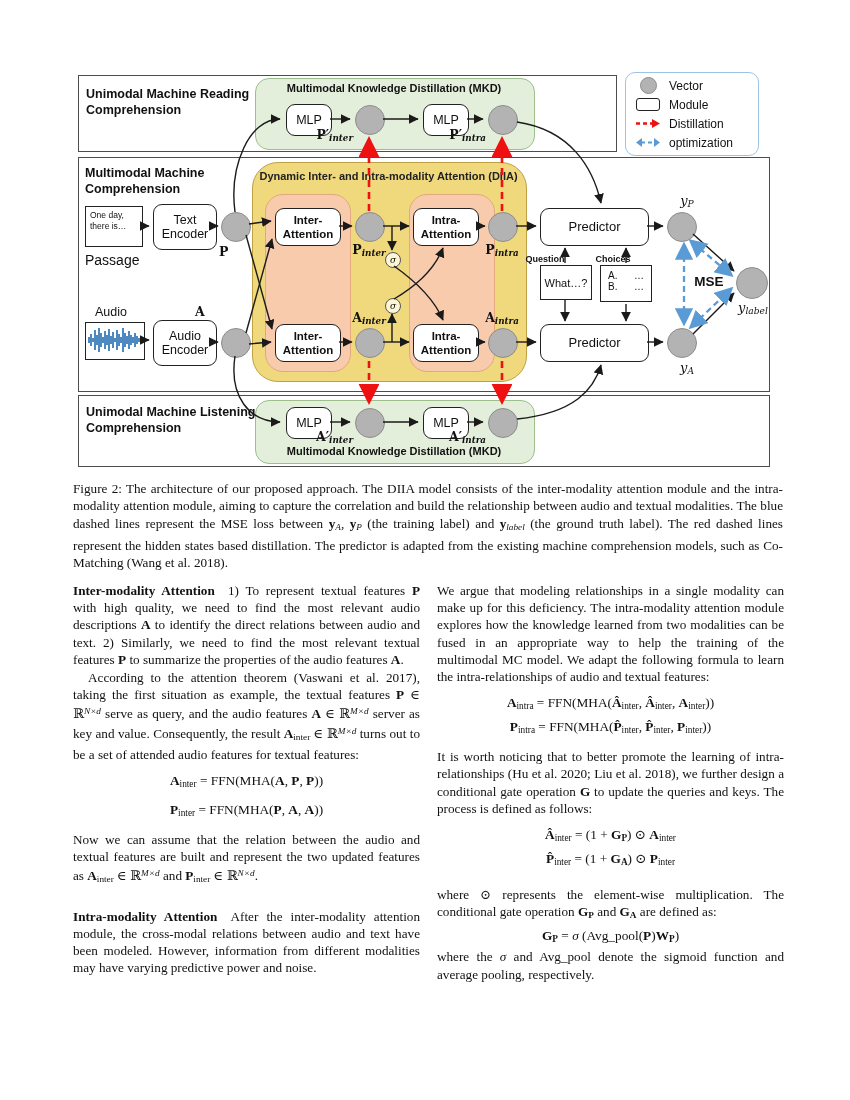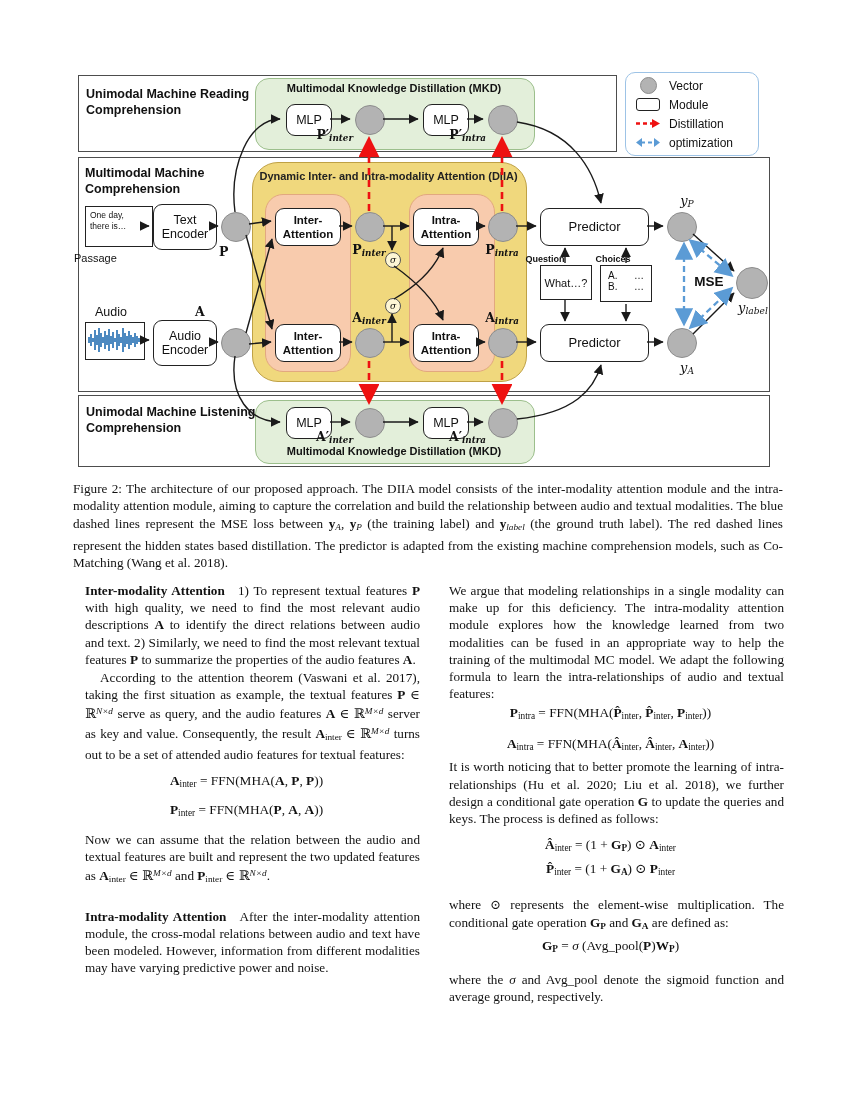--- a/index.html
+++ b/index.html
@@ -22,29 +22,29 @@
            border:1.5px solid #8d8d8d;z-index:3;}
   .vcircle.big{width:30px;height:30px;}
   .mathlab{position:absolute;font-family:"DejaVu Serif","Liberation Serif",serif;font-size:12.5px;z-index:4;white-space:nowrap;}
   .sigma{position:absolute;width:14px;height:14px;border-radius:50%;background:#fdf6d5;border:1.1px solid #555;
          z-index:3;display:flex;align-items:center;justify-content:center;
          font-family:"DejaVu Serif",serif;font-style:italic;font-size:9px;}
   .legend{position:absolute;background:#fff;border:1.6px solid var(--legend-border);border-radius:10px;z-index:2;}
   .legend-row{position:absolute;display:flex;align-items:center;height:17px;z-index:4;}
   .legend-label{font-size:12px;margin-left:8px;}
   .overlay{position:absolute;left:0;top:0;z-index:5;pointer-events:none;}
-  .smalltext{position:absolute;font-size:8.5px;line-height:10.5px;z-index:4;padding:3px 10px 0 4px;}
+  .smalltext{position:absolute;font-size:8.5px;line-height:10.5px;z-index:4;padding:3px 0 0 4px;}
   .tinybold{position:absolute;font-weight:bold;font-size:9px;z-index:4;text-align:center;}
   
   .serif{font-family:"Liberation Serif","DejaVu Serif","DejaVu Sans",serif;}
   .caption{position:absolute;left:73px;top:480px;width:710px;font-size:13.2px;line-height:17.4px;
            text-align:justify;z-index:1;}
   .col{position:absolute;top:582px;width:347px;font-size:13.2px;line-height:17.2px;text-align:justify;}
   .colL{left:73px;} .colR{left:437px;}
-  .p{margin:0 0 1px 12px;}
+  .p{margin:0 0 1px 0;}
   .p.indent{text-indent:15px;}
   .p.gapbefore{margin-top:19px;}
   .eq{text-align:center;margin:8px 0;font-size:13.3px;}
   .eq.tight{margin:2px 0;}
   .rb{font-weight:bold;} .ri{font-style:italic;}
   .rsub{font-size:70%;vertical-align:-0.25em;}
   .rsup{font-size:70%;vertical-align:0.45em;}
 </style>
 </head>
 <body>
@@ -97,21 +97,21 @@
         <svg width="26" height="11">
             <line x1="6" y1="5.5" x2="20" y2="5.5" stroke="var(--optim-blue)" stroke-width="2.2" stroke-dasharray="4 3"></line>
             <path d="M7,1 L1,5.5 L7,10 Z" fill="var(--optim-blue)"></path>
             <path d="M19,1 L25,5.5 L19,10 Z" fill="var(--optim-blue)"></path>
           </svg>
       </span>
       <span class="legend-label">optimization</span>
     </div>
 
     <div class="sqbox smalltext" style="left:12px;top:136px;width:52px;height:36px;">One day, there is…</div>
-    <div class="abs" style="left:1px;top:182px;font-size:11px;z-index:4;text-align:right;">Passage</div>
+    <div class="abs" style="left:12px;top:182px;font-size:14px;z-index:4;text-align:right;">Passage</div>
     <div class="modbox" style="left:80px;top:134px;width:62px;height:44px;">Text Encoder</div>
     <div class="abs" style="left:22px;top:235px;font-size:12.5px;z-index:4;">Audio</div>
     <div class="sqbox" style="left:12px;top:252px;width:58px;height:36px;">
       <svg width="56" height="34" style="display:block;margin:0 auto;">
         <path d="M2,14 V20 M4,11 V23 M6,15 V19 M8,7 V27 M10,12 V22 M12,5 V29 M14,10 V24 M16,14 V20 M18,8 V26 M20,12 V22 M22,6 V28 M24,13 V21 M26,9 V25 M28,15 V19 M30,7 V27 M32,11 V23 M34,14 V20 M36,5 V29 M38,10 V24 M40,13 V21 M42,8 V26 M44,12 V22 M46,14 V20 M48,10 V24 M50,13 V21 M52,15 V19" stroke="var(--waveform-blue)" stroke-width="1.7" fill="none"></path>
       </svg>
     </div>
     <div class="modbox" style="left:80px;top:250px;width:62px;height:44px;">Audio Encoder</div>
 
     <div class="vcircle" style="left:148px;top:142px;"></div>
@@ -244,23 +244,23 @@
     <div class="p"><span class="rb">Inter-modality Attention</span><span>  1) To represent textual features </span><span class="rb">P</span><span> with high quality, we need to find the most relevant audio descriptions </span><span class="rb">A</span><span> to identify the direct relations between audio and text. 2) Similarly, we need to find the most relevant textual features </span><span class="rb">P</span><span> to summarize the properties of the audio features </span><span class="rb">A</span><span>.</span></div>
     <div class="p indent"><span>According to the attention theorem (Vaswani et al. 2017), taking the first situation as example, the textual features </span><span class="rb">P</span><span> ∈ ℝ</span><span class="ri rsup">N×d</span><span> serve as query, and the audio features </span><span class="rb">A</span><span> ∈ ℝ</span><span class="ri rsup">M×d</span><span> server as key and value. Consequently, the result </span><span class="rb">A</span><span class="rsub">inter</span><span> ∈ ℝ</span><span class="ri rsup">M×d</span><span> turns out to be a set of attended audio features for textual features:</span></div>
     <div class="eq"><span class="rb">A</span><span class="rsub">inter</span><span> = FFN(MHA(</span><span class="rb">A</span><span>, </span><span class="rb">P</span><span>, </span><span class="rb">P</span><span>))</span></div>
     <div class="eq"><span class="rb">P</span><span class="rsub">inter</span><span> = FFN(MHA(</span><span class="rb">P</span><span>, </span><span class="rb">A</span><span>, </span><span class="rb">A</span><span>))</span></div>
     <div class="p"><span>Now we can assume that the relation between the audio and textual features are built and represent the two updated features as </span><span class="rb">A</span><span class="rsub">inter</span><span> ∈ ℝ</span><span class="ri rsup">M×d</span><span> and </span><span class="rb">P</span><span class="rsub">inter</span><span> ∈ ℝ</span><span class="ri rsup">N×d</span><span>.</span></div>
     <div class="p gapbefore"><span class="rb">Intra-modality Attention</span><span>  After the inter-modality attention module, the cross-modal relations between audio and text have been modeled. However, information from different modalities may have varying predictive power and noise.</span></div>
   </div>
 
   <div class="col colR serif">
     <div class="p"><span>We argue that modeling relationships in a single modality can make up for this deficiency. The intra-modality attention module explores how the knowledge learned from two modalities can be fused in an appropriate way to help the training of the multimodal MC model. We adapt the following formula to learn the intra-relationships of audio and textual features:</span></div>
+    <div class="eq tight" style="margin-top:9px;"><span class="rb">A</span><span class="rsub">intra</span><span> = FFN(MHA(</span><span class="rb">Â</span><span class="rsub">inter</span><span>, </span><span class="rb">Â</span><span class="rsub">inter</span><span>, </span><span class="rb">A</span><span class="rsub">inter</span><span>))</span></div>
     <div class="eq tight" style="margin-bottom:9px;"><span class="rb">P</span><span class="rsub">intra</span><span> = FFN(MHA(</span><span class="rb">P̂</span><span class="rsub">inter</span><span>, </span><span class="rb">P̂</span><span class="rsub">inter</span><span>, </span><span class="rb">P</span><span class="rsub">inter</span><span>))</span></div>
-    <div class="eq tight" style="margin-top:9px;"><span class="rb">A</span><span class="rsub">intra</span><span> = FFN(MHA(</span><span class="rb">Â</span><span class="rsub">inter</span><span>, </span><span class="rb">Â</span><span class="rsub">inter</span><span>, </span><span class="rb">A</span><span class="rsub">inter</span><span>))</span></div>
     <div class="p"><span>It is worth noticing that to better promote the learning of intra-relationships (Hu et al. 2020; Liu et al. 2018), we further design a conditional gate operation </span><span class="rb">G</span><span> to update the queries and keys. The process is defined as follows:</span></div>
     <div class="eq tight" style="margin-top:9px;"><span class="rb">Â</span><span class="rsub">inter</span><span> = (1 + </span><span class="rb">G</span><span class="rb rsub">P</span><span>) ⊙ </span><span class="rb">A</span><span class="rsub">inter</span></div>
     <div class="eq tight" style="margin-bottom:15px;"><span class="rb">P̂</span><span class="rsub">inter</span><span> = (1 + </span><span class="rb">G</span><span class="rb rsub">A</span><span>) ⊙ </span><span class="rb">P</span><span class="rsub">inter</span></div>
     <div class="p"><span>where ⊙ represents the element-wise multiplication. The conditional gate operation </span><span class="rb">G</span><span class="rb rsub">P</span><span> and </span><span class="rb">G</span><span class="rb rsub">A</span><span> are defined as:</span></div>
-    <div class="eq tight" style="margin-bottom:12px;"><span class="rb">G</span><span class="rb rsub">P</span><span> = </span><span class="ri">σ</span><span> (Avg_pool(</span><span class="rb">P</span><span>)</span><span class="rb">W</span><span class="rb rsub">P</span><span>)</span></div>
-    <div class="p"><span>where the </span><span class="ri">σ</span><span> and Avg_pool denote the sigmoid function and average ground, respectively.</span></div>
+    <div class="eq tight" style="margin-bottom:0;"><span class="rb">G</span><span class="rb rsub">P</span><span> = </span><span class="ri">σ</span><span> (Avg_pool(</span><span class="rb">P</span><span>)</span><span class="rb">W</span><span class="rb rsub">P</span><span>)</span></div>
+    <div class="p"><span>where the </span><span class="ri">σ</span><span> and Avg_pool denote the sigmoid function and average pooling, respectively.</span></div>
   </div>
 
 </div>
 
 </body></html>

